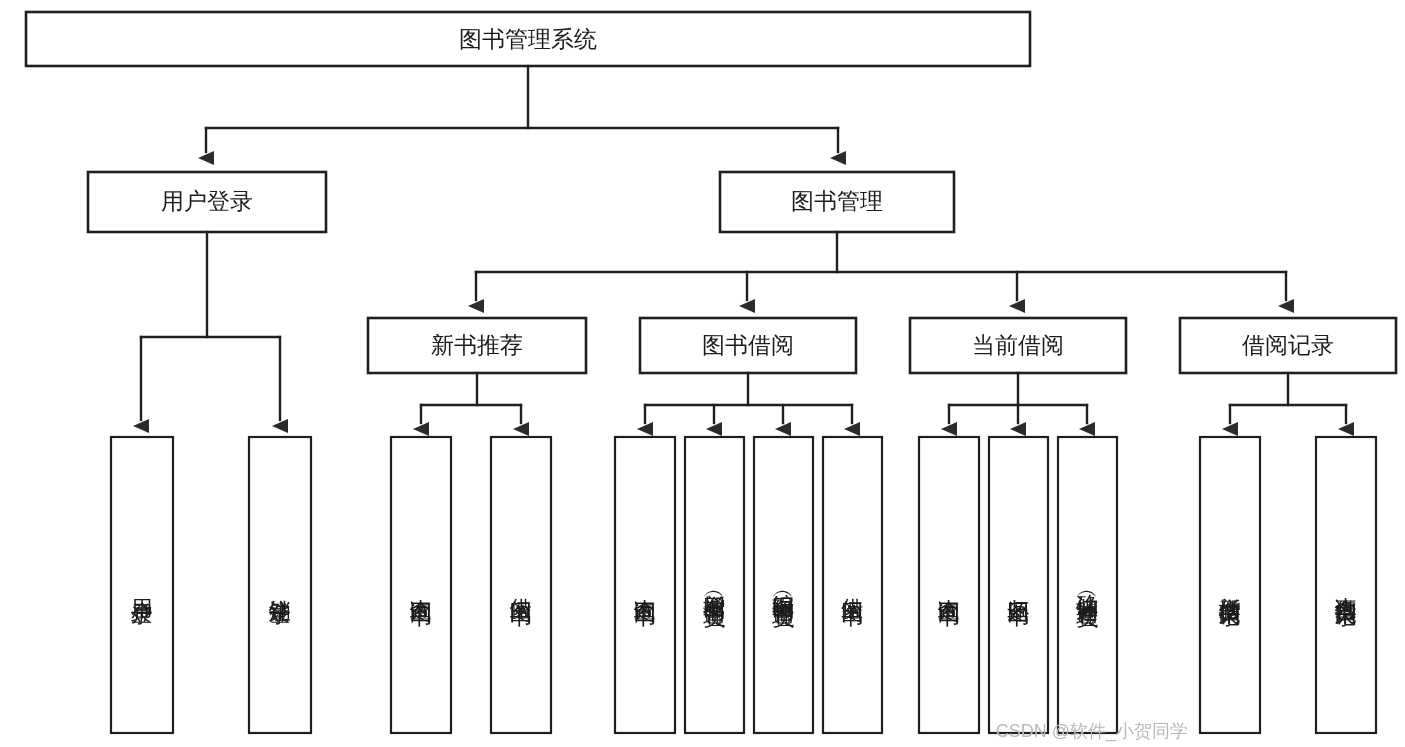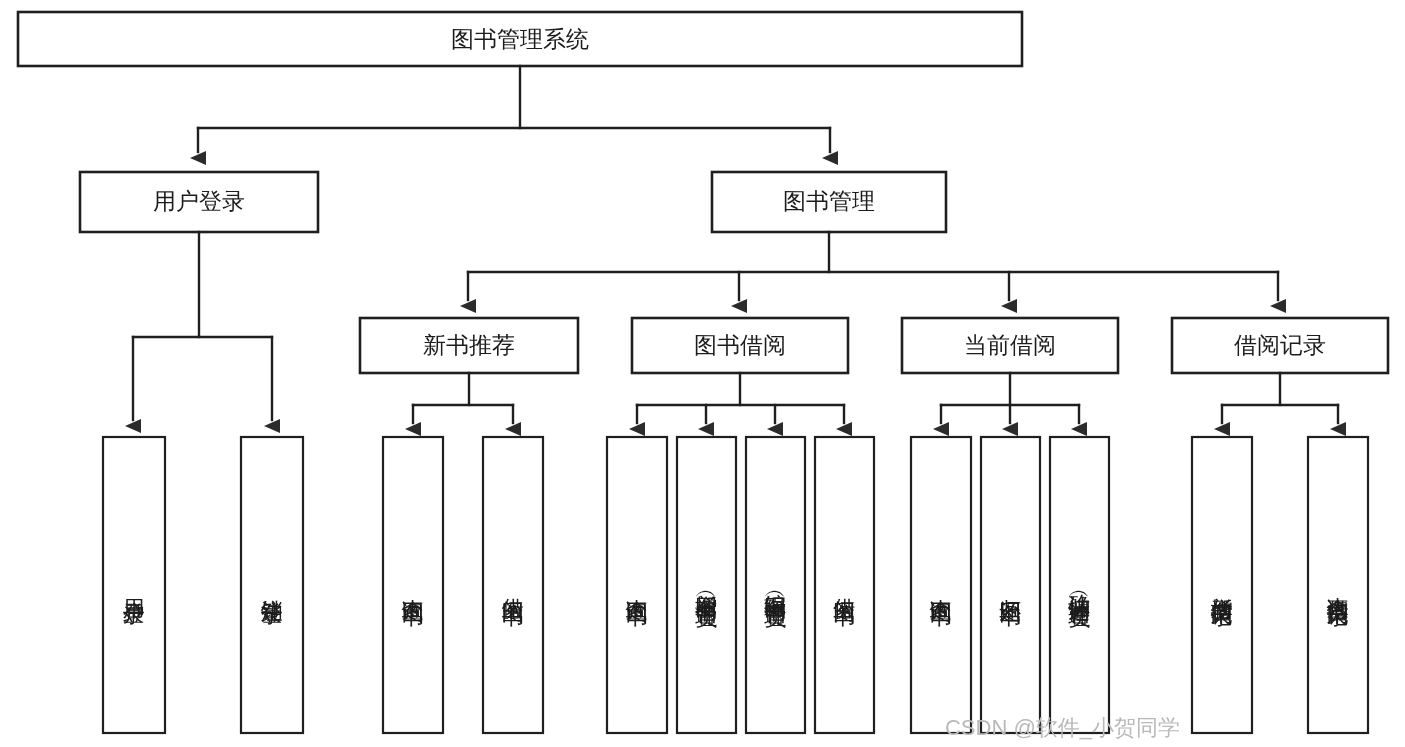--- a/index.html
+++ b/index.html
@@ -9,21 +9,21 @@
   }
   body {
     width: 1405px;
     height: 747px;
     font-family: "Liberation Sans", "DejaVu Sans", sans-serif;
     overflow: hidden;
     position: relative;
   }
   #chart-root {
     position: absolute;
-    left: 0;
+    left: 8px;
     top: 0;
     width: 1188px;
     height: 747px;
   }
   .node-box {
     fill: #ffffff;
     stroke: #1f1f1f;
     stroke-width: 2.6;
   }
   .node-box.thin {
@@ -67,21 +67,21 @@
     justify-content: center;
     text-align: center;
     white-space: nowrap;
     user-select: none;
   }
   .watermark {
     position: absolute;
     right: 8px;
     bottom: 4px;
     font-family: "Liberation Sans", "DejaVu Sans", sans-serif;
-    font-size: 22px;
+    font-size: 18px;
     color: #b9b9b9;
     white-space: nowrap;
     user-select: none;
   }
 </style>
 </head>
 <body>
 
 <div id="chart-root">
 

